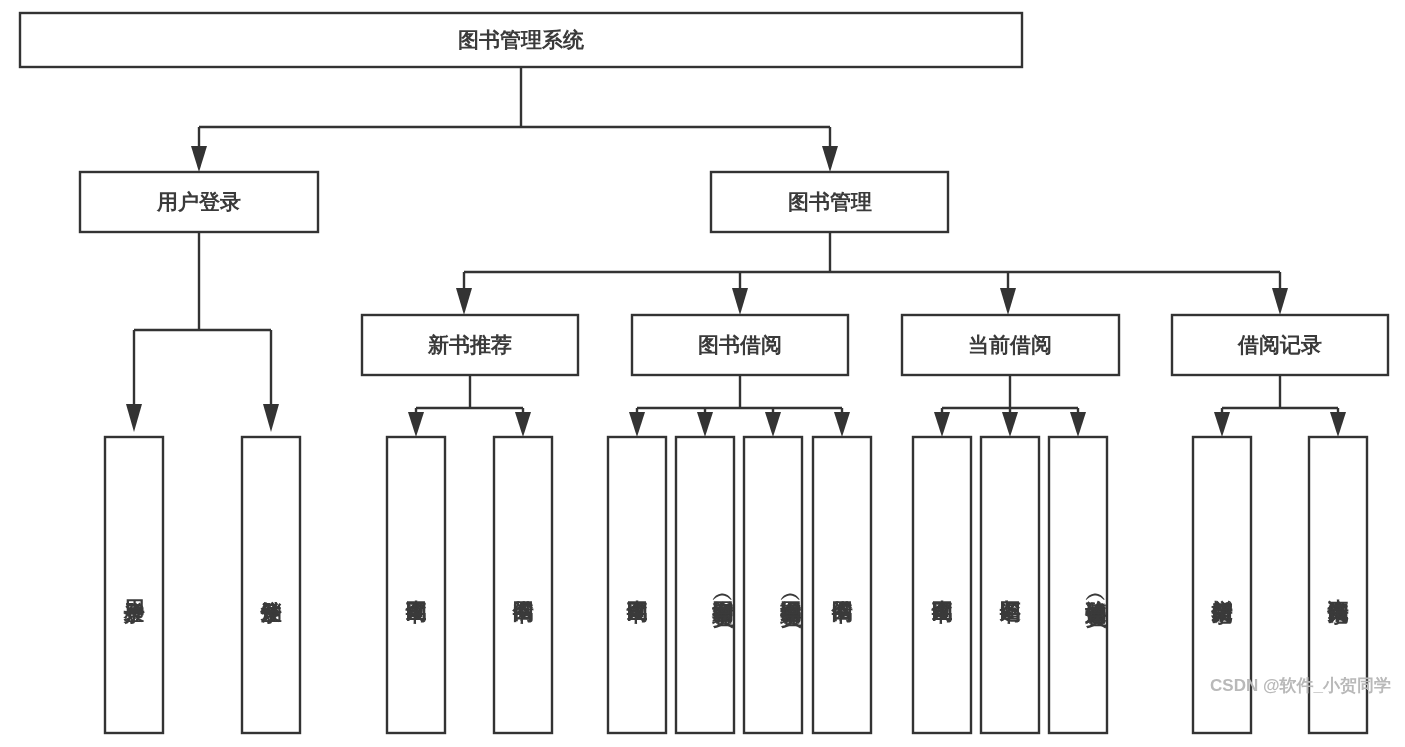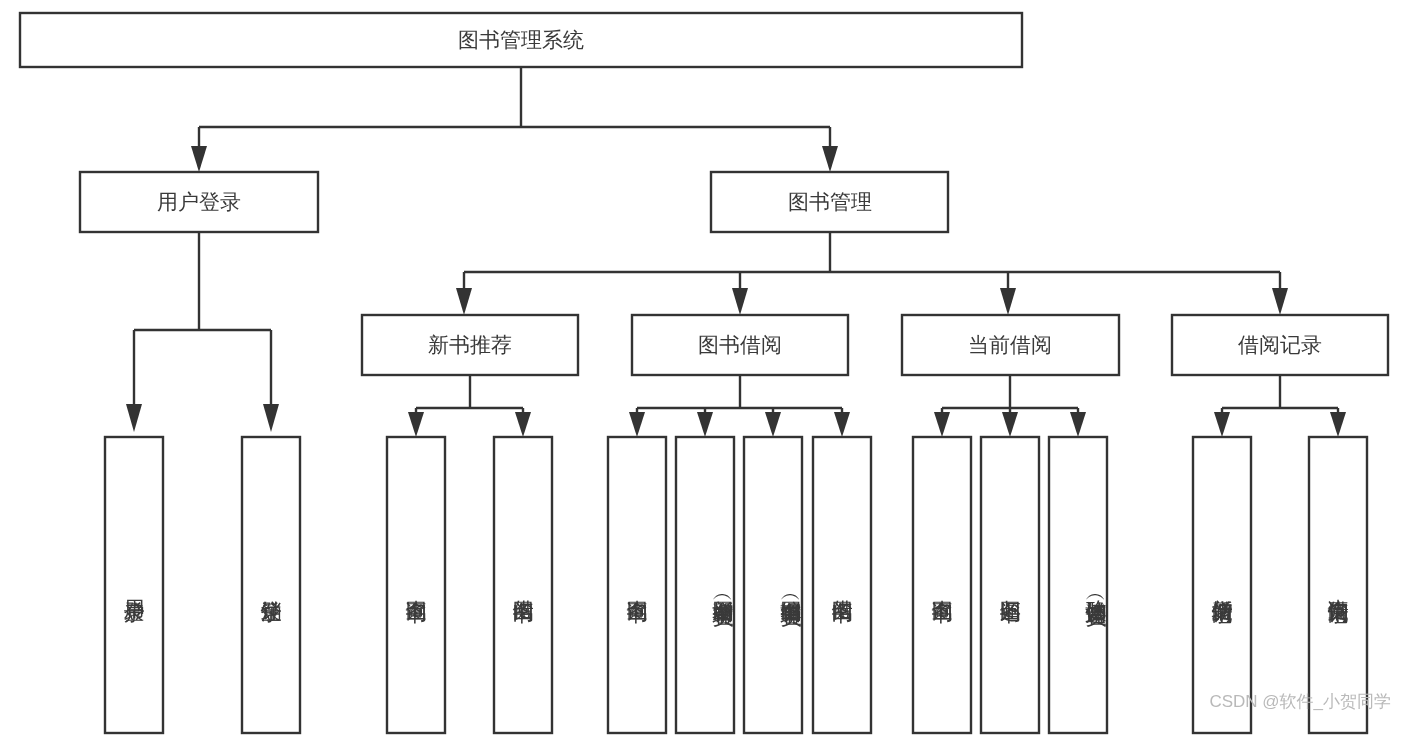--- a/index.html
+++ b/index.html
@@ -11,20 +11,21 @@
     width: 1405px;
     height: 747px;
     font-family: "Liberation Sans", "DejaVu Sans", sans-serif;
     overflow: hidden;
     position: relative;
   }
   #diagram-root {
     position: relative;
     width: 1405px;
     height: 723px;
+    font-weight: bold;
   }
   svg.diagram-svg {
     position: absolute;
     top: 0;
     left: 0;
     width: 1405px;
     height: 747px;
   }
   .node-box {
     fill: #ffffff;
@@ -207,15 +208,15 @@
   <div class="node-label-v" style="left:744px; top:441px; width:58px; height:292px; display:flex; align-items:flex-start; justify-content:center;">编辑图书（管理员）</div>
   <div class="node-label-v" style="left:813px; top:437px; width:58px; height:296px; display:flex; align-items:center; justify-content:center;">借阅图书</div>
 
   <div class="node-label-v" style="left:913px; top:437px; width:58px; height:296px; display:flex; align-items:center; justify-content:center;">查询图书</div>
   <div class="node-label-v" style="left:981px; top:437px; width:58px; height:296px; display:flex; align-items:center; justify-content:center;">归还图书</div>
   <div class="node-label-v" style="left:1049px; top:441px; width:58px; height:292px; display:flex; align-items:flex-start; justify-content:center;">确认归还（管理员）</div>
 
   <div class="node-label-v" style="left:1193px; top:437px; width:58px; height:296px; display:flex; align-items:center; justify-content:center;">新增借阅记录</div>
   <div class="node-label-v" style="left:1309px; top:437px; width:58px; height:296px; display:flex; align-items:center; justify-content:center;">查询借阅记录</div>
 
-  <div class="watermark" style="right:14px; bottom:10px;text-align:center;">CSDN @软件_小贺同学</div>
+  <div class="watermark" style="right:14px; bottom:26px;text-align:center;">CSDN @软件_小贺同学</div>
 
 </div>
 
 </body></html>

